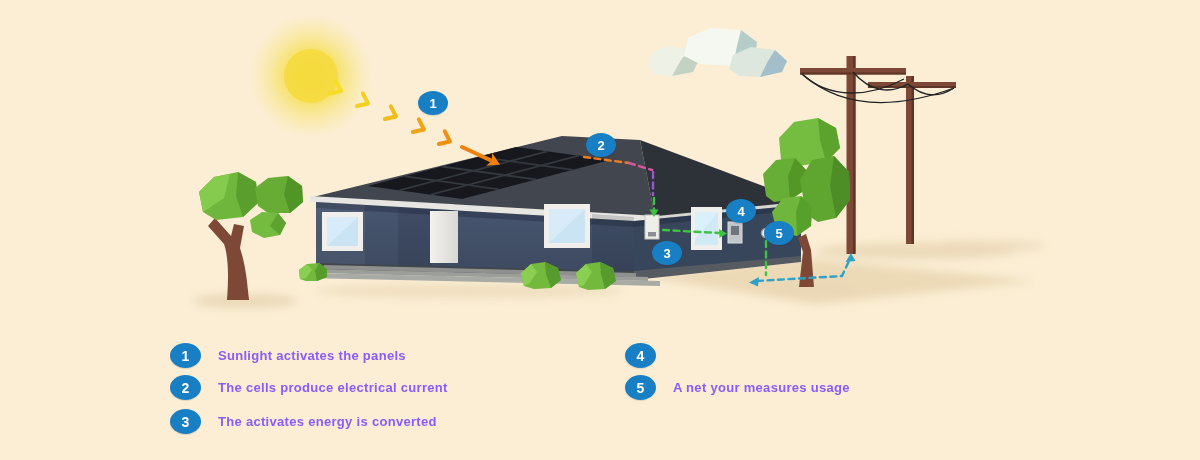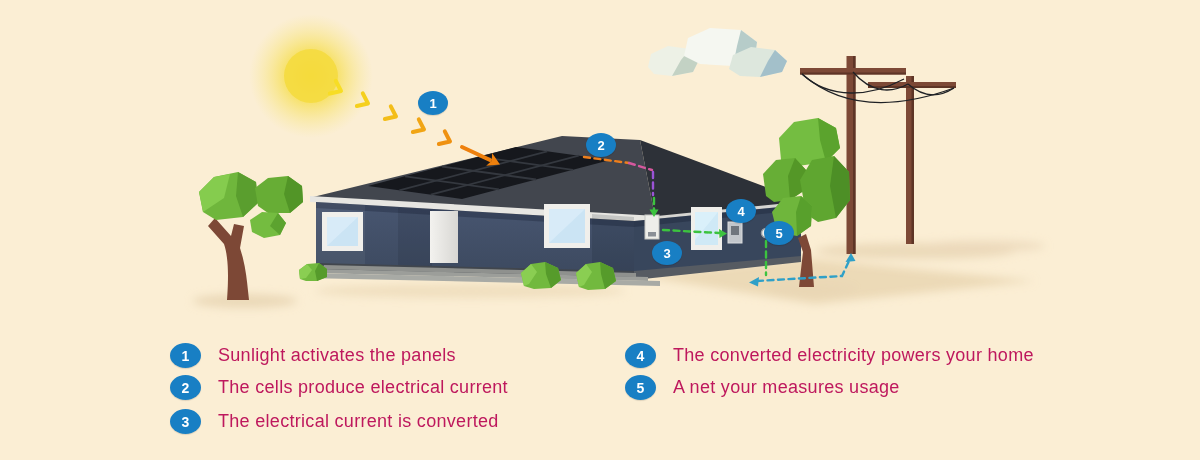--- a/index.html
+++ b/index.html
@@ -18,21 +18,21 @@
   .legend-row{
     position:absolute;display:flex;align-items:center;gap:17px;z-index:6;
   }
   .legend-badge{
     width:31px;height:25px;border-radius:50%;background:#187fc4;color:#fff;
     display:flex;align-items:center;justify-content:center;
     font-weight:bold;font-size:14px;line-height:1;flex:0 0 auto;
     box-shadow:0 1px 1px rgba(0,0,0,0.12);
   }
   .legend-text{
-    font-size:18px;font-weight:normal;color:#be185d;letter-spacing:0.3px;white-space:nowrap;
+    font-size:13px;font-weight:bold;color:#8b5cf6;letter-spacing:0.3px;white-space:nowrap;
   }
 </style>
 </head>
 <body>
 
 <div class="canvas">
 
 <svg width="1200" height="460" viewBox="0 0 1200 460">
   <defs>
     <radialGradient id="sunGlow" cx="50%" cy="50%" r="50%">
@@ -264,27 +264,26 @@
   <div class="legend-row" style="left:170px;top:375px">
     <div class="legend-badge">
         <span>2</span>
       </div>
     <div class="legend-text">The cells produce electrical current</div>
   </div>
   <div class="legend-row" style="left:170px;top:409px">
     <div class="legend-badge">
         <span>3</span>
       </div>
-    <div class="legend-text">The electrical current is converted</div>
+    <div class="legend-text">The activates energy is converted</div>
   </div>
   <div class="legend-row" style="left:625px;top:343px">
     <div class="legend-badge">
         <span>4</span>
       </div>
-    <div class="legend-text">The converted electricity powers your home</div>
   </div>
   <div class="legend-row" style="left:625px;top:375px">
     <div class="legend-badge">
         <span>5</span>
       </div>
     <div class="legend-text">A net your measures usage</div>
   </div>
 
 </div>
 

